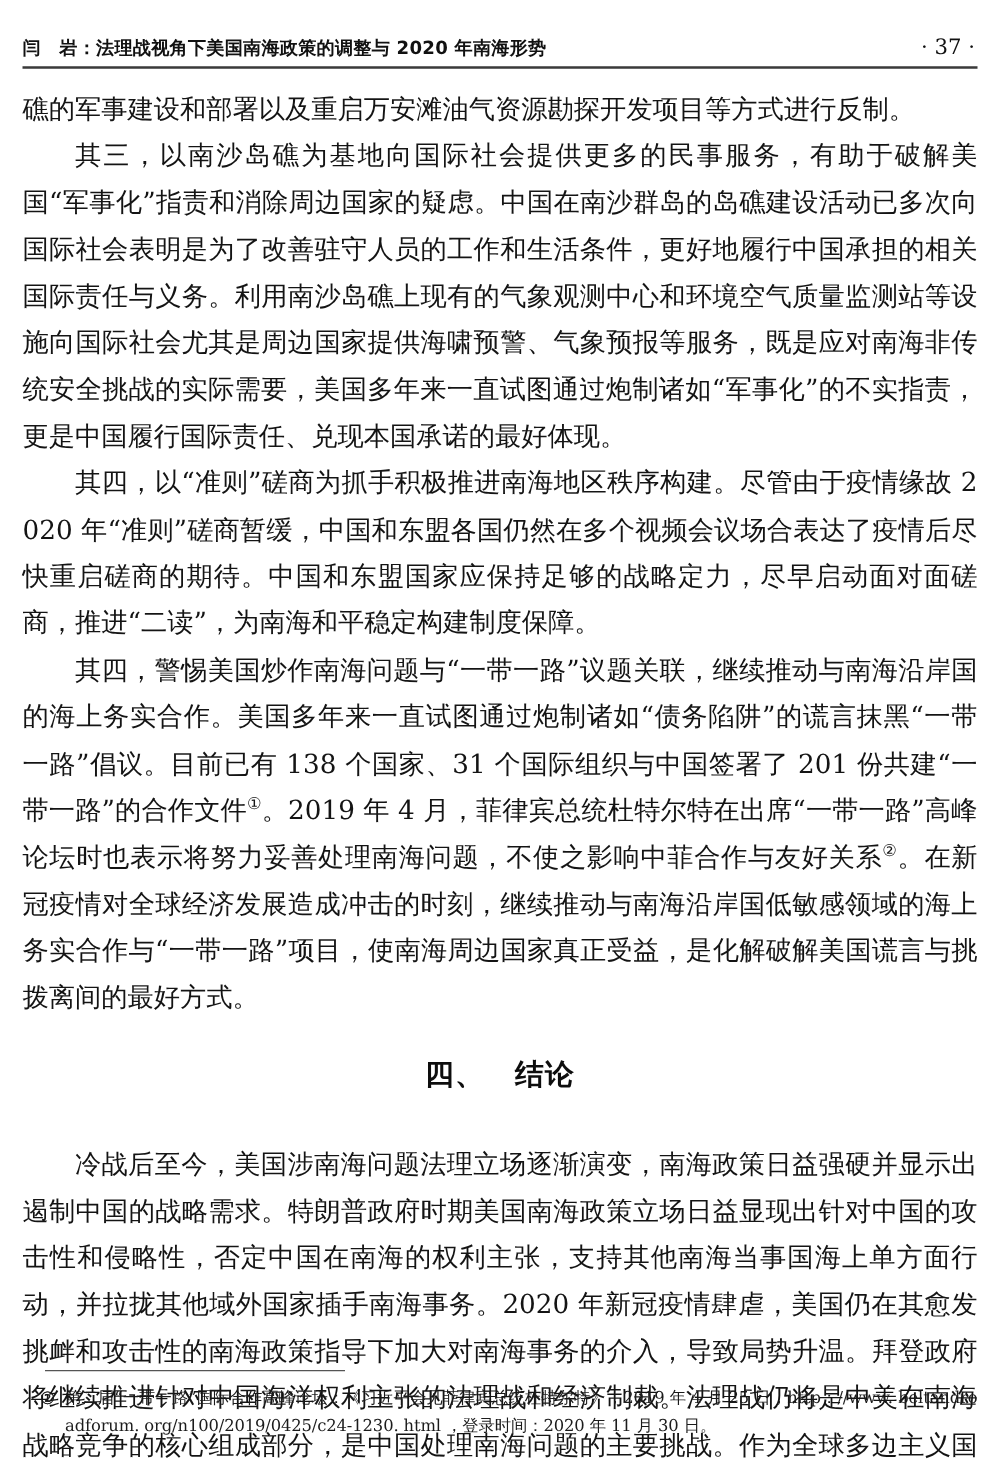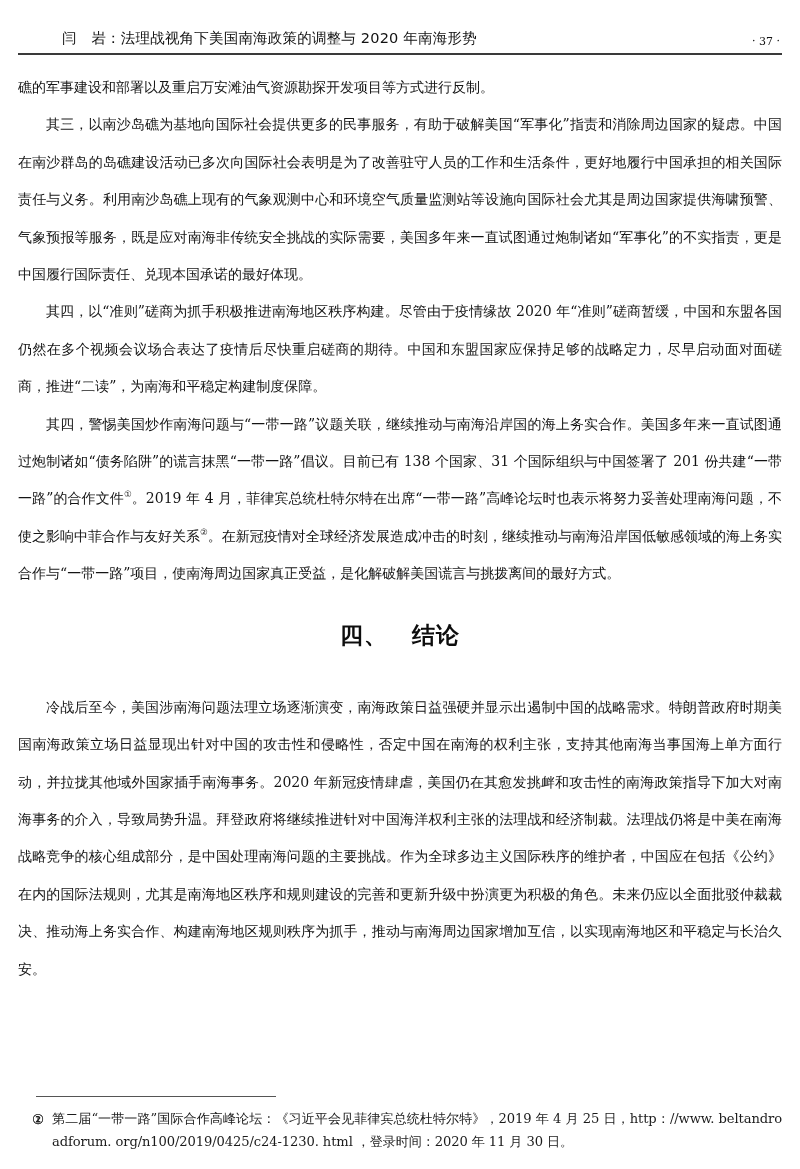--- a/index.html
+++ b/index.html
@@ -32,44 +32,43 @@
     display: flex;
     align-items: flex-end;
     justify-content: space-between;
     border-bottom: 2px solid #3a3a3a;
     padding-bottom: 5px;
     padding-top: 12px;
   }
   .running-head-title {
     font-family: "DejaVu Sans", "Liberation Sans", sans-serif;
     font-size: 14.5px;
-    font-weight: 400;
+    font-weight: 700;
     letter-spacing: 0.2px;
     white-space: nowrap;
     color: #111;
-    margin-left: 44px;
   }
   .running-head-folio {
     font-family: "DejaVu Serif", "Liberation Serif", serif;
-    font-size: 11px;
+    font-size: 17px;
     font-weight: 400;
     color: #111;
     white-space: nowrap;
     padding-right: 2px;
   }
 
   
   .body-area {
     margin: 0 18px;
     padding-top: 14px;
   }
 
   p.para {
     margin: 0;
-    font-size: 14px;
+    font-size: 21px;
     line-height: 37.4px;
     text-align: justify;
     text-justify: inter-ideograph;
     text-indent: 0;
     letter-spacing: 0px;
     word-break: break-all;
     color: #141414;
   }
   p.para.indent {
     text-indent: 2em;

